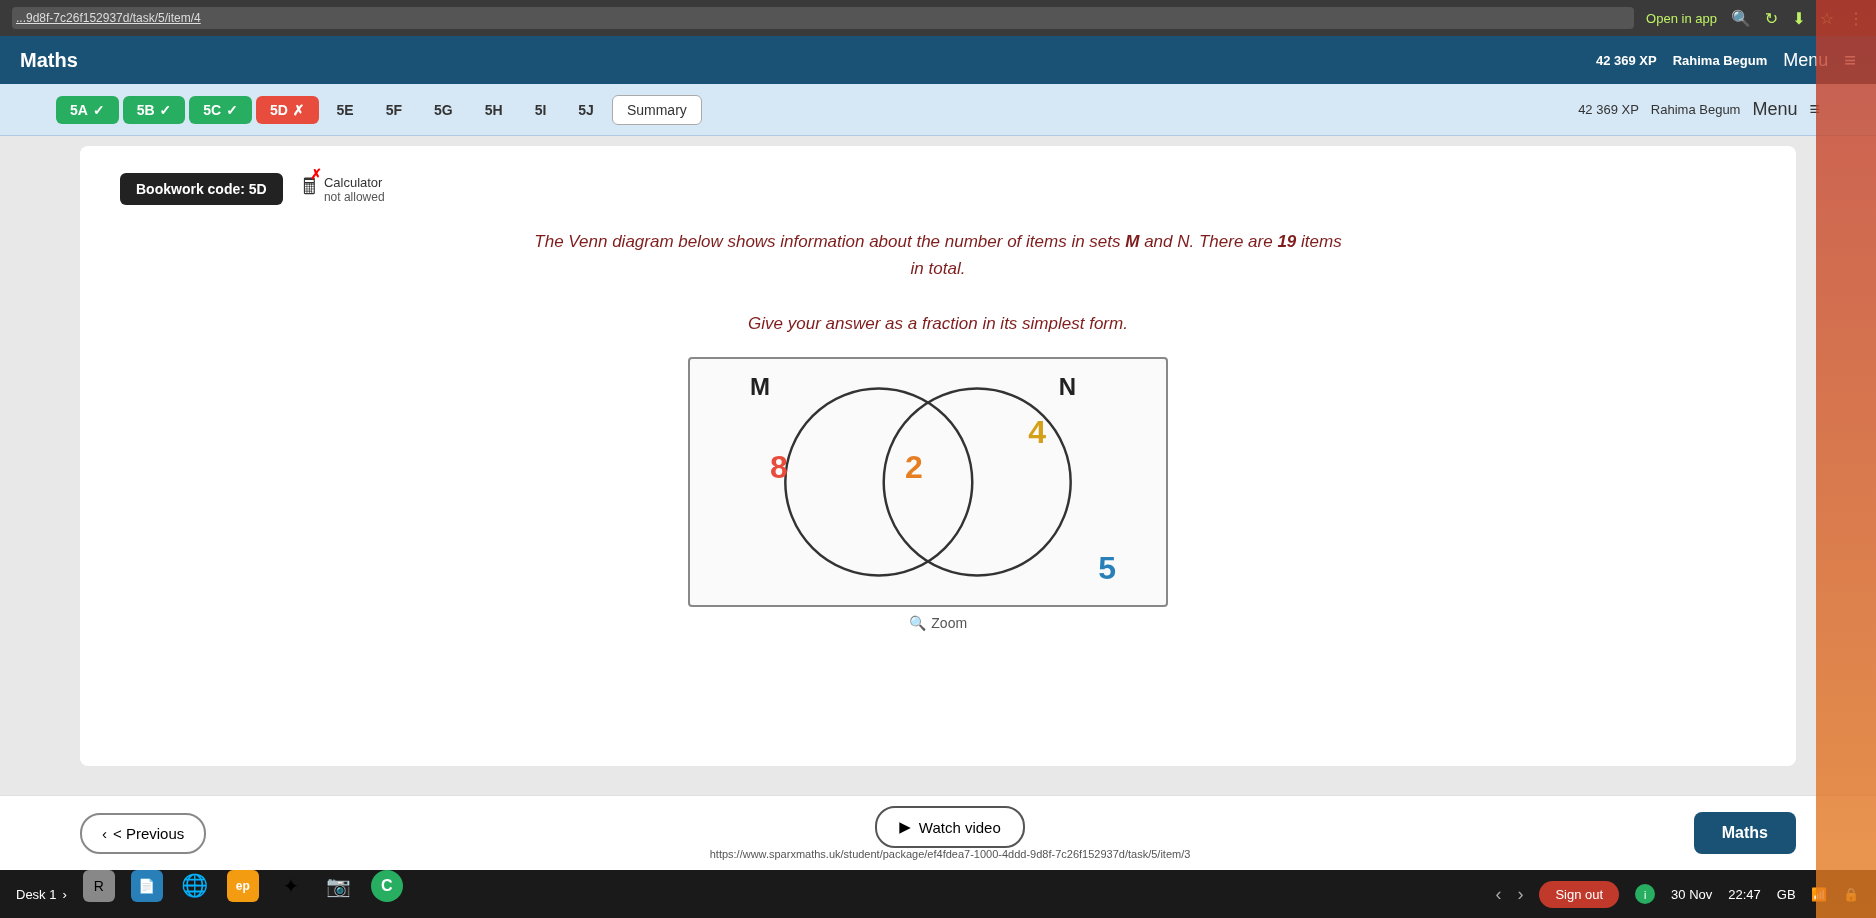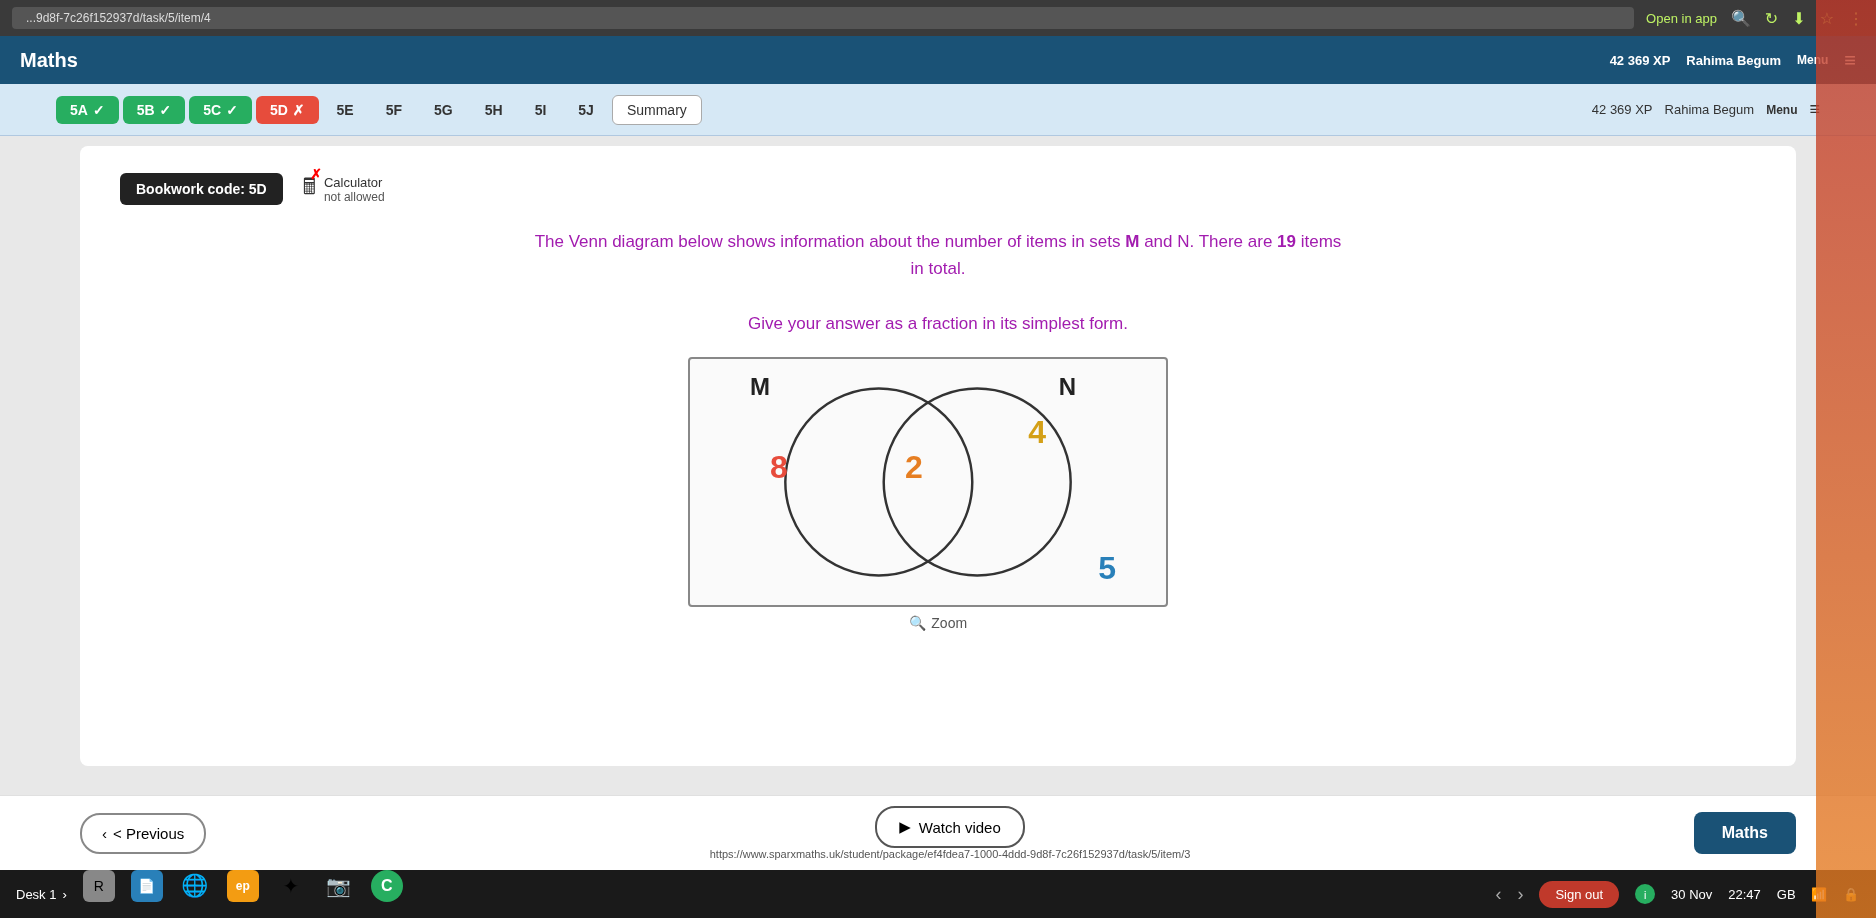--- a/index.html
+++ b/index.html
@@ -20,26 +20,27 @@
       align-items: center;
       padding: 0 12px;
       color: white;
       font-size: 13px;
       gap: 12px;
     }
     .url-bar {
       flex: 1;
       background: #555;
       border-radius: 4px;
-      padding: 4px 14px;
+      padding: 4px 4px;
       font-size: 12px;
       color: #ddd;
       display: flex;
       align-items: center;
       gap: 8px;
+      text-decoration: underline;
     }
     .browser-icons {
       display: flex;
       gap: 14px;
       align-items: center;
       color: #bef264;
       font-size: 16px;
     }
 
     
@@ -104,22 +105,22 @@
     }
     .xp-info {
       margin-left: auto;
       font-size: 13px;
       color: #333;
       display: flex;
       align-items: center;
       gap: 12px;
     }
     .menu-btn {
-      font-size: 12px;
-      font-weight: bold;
+      font-size: 18px;
+      font-weight: normal;
       cursor: pointer;
     }
 
     
     .main-content {
       background: white;
       margin: 10px 80px;
       border-radius: 8px;
       padding: 24px 40px 20px;
       min-height: 620px;
@@ -145,24 +146,25 @@
       display: flex;
       align-items: center;
       gap: 8px;
       font-size: 13px;
       color: #333;
     }
 
     
     .question-text {
       font-size: 17px;
-      color: #a21caf;
+      color: #7f1d1d;
       text-align: center;
       line-height: 1.6;
       margin-bottom: 20px;
+      font-style: italic;
     }
 
     
     .venn-container {
       display: flex;
       flex-direction: column;
       align-items: center;
       margin: 0 auto;
       position: relative;
     }

